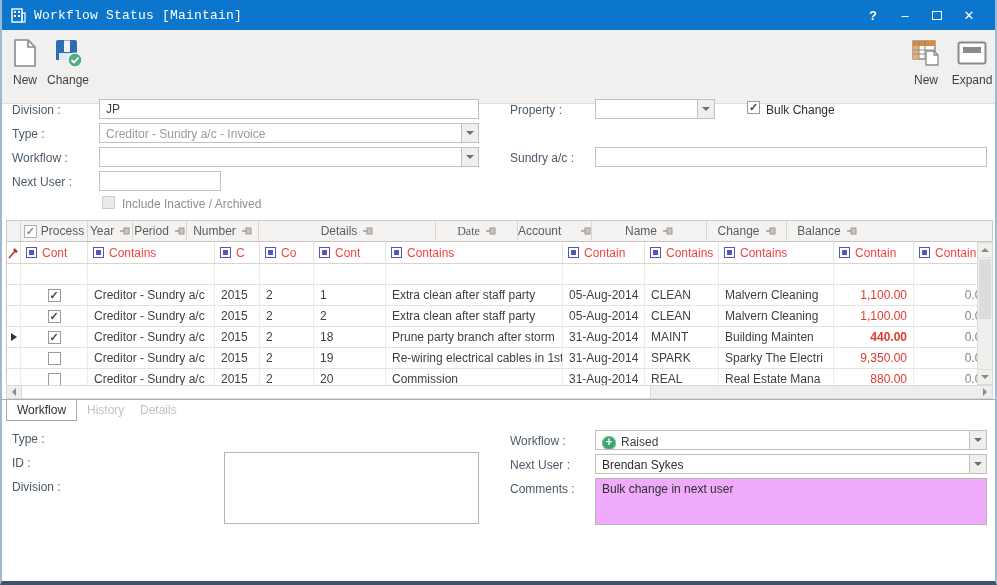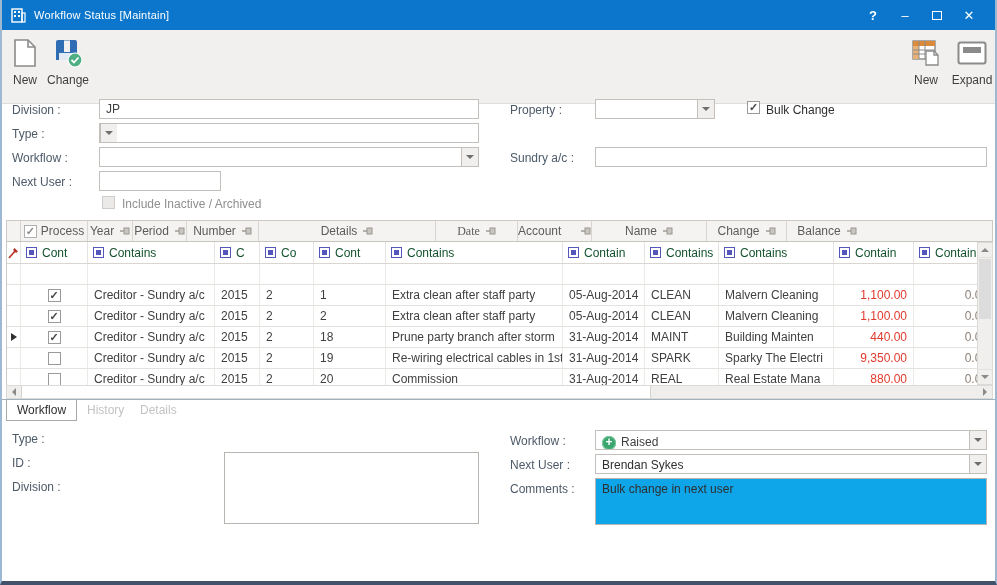--- a/index.html
+++ b/index.html
@@ -7,21 +7,21 @@
   body { font-family:"Liberation Sans", sans-serif; }
   .window{
     position:relative; width:997px; height:585px; background:#fff;
     border-left:2px solid #9db8d2; border-right:2px solid #9db8d2;
     border-bottom:4px solid #42526b; overflow:hidden;
   }
   
   .titlebar{ position:absolute; left:0; top:0; width:100%; height:30px; background:#0b76cb;
     display:flex; align-items:center; color:#fff; }
   .titlebar .app-icon{ margin:0 8px 0 9px; display:flex; }
-  .titlebar .title{ font-size:11px; letter-spacing:.2px; }
+  .titlebar .title{ font-size:13px; letter-spacing:.2px;font-family:Liberation Mono, monospace; }
   .tb-controls{ position:absolute; right:10px; top:0; height:30px; display:flex; align-items:center; gap:0; }
   .tb-btn{ width:32px; height:30px; display:flex; align-items:center; justify-content:center;
     color:#fff; font-size:13px; cursor:default; }
   .tb-maxbox{ width:10px; height:9px; border:1.5px solid #fff; display:inline-block; }
   
   .toolbar{ position:absolute; left:0; top:30px; width:100%; height:74px; background:#f1f0ee;
     border-bottom:1px solid #e0deda; }
   .tool-item{ position:absolute; top:6px; text-align:center; font-size:12px; color:#3f3f3f; }
   .tool-item .ticon{ height:34px; display:flex; align-items:center; justify-content:center; }
   .tool-item .tlabel{ margin-top:3px; }
@@ -39,21 +39,21 @@
     font-size:11px; line-height:11px; text-align:center; color:#4a4a4a; font-weight:bold; }
   .cb.disabled{ background:#eceae8; border-color:#cfccc9; }
   
   .grid{ position:absolute; left:4px; top:220px; width:987px; height:179px; font-size:12px; }
   .grid-head{ display:flex; height:22px; background:#f4f3f1; border:1px solid #ccc9c5; border-bottom:1px solid #c9c6c2; }
   .gh{ position:relative; display:flex; align-items:center; justify-content:center; gap:4px;
     border-right:1px solid #d9d6d2; color:#5c5c5c; white-space:nowrap; overflow:hidden; }
   .gh:last-child{ border-right:none; }
   .grid-filter{ display:flex; height:22px; background:#fff; border-left:1px solid #ccc9c5; border-right:1px solid #ccc9c5; border-bottom:1px solid #d9d6d2; }
   .gf{ display:flex; align-items:center; gap:5px; border-right:1px solid #e6e4e1; padding-left:5px;
-    color:#14532d; white-space:nowrap; overflow:hidden; }
+    color:#ef4444; white-space:nowrap; overflow:hidden; }
   .gf:last-child{ border-right:none; }
   .ficon{ width:11px; height:11px; border:1px solid #5456bb; background:#fff; flex:0 0 auto;
     display:flex; align-items:center; justify-content:center; }
   .ficon i{ display:block; width:5px; height:5px; background:#5456bb; }
   .grid-body{ height:121px; overflow:hidden; border-left:1px solid #ccc9c5; border-right:1px solid #ccc9c5; background:#fff; }
   .grow{ display:flex; height:21px; border-bottom:1px solid #e4e2df; background:#fff; }
   .gc{ display:flex; align-items:center; border-right:1px solid #ecebe8; padding:0 6px;
     color:#3f3f3f; white-space:nowrap; overflow:hidden; }
   .gc:last-child{ border-right:none; }
   .gc.center{ justify-content:center; padding:0; }
@@ -75,21 +75,21 @@
   .vthumb{ position:absolute; left:1px; right:1px; top:16px; height:60px; background:#dcdcdc; }
   .hscroll{ position:absolute; left:0; top:165px; width:987px; height:14px; background:#efeeec; border:1px solid #dcdad6; display:flex; }
   .hbtn{ width:14px; display:flex; align-items:center; justify-content:center; }
   .hthumb{ width:630px; background:#fff; border-left:1px solid #d6d4d0; border-right:1px solid #d6d4d0; }
   
   .tabstrip{ position:absolute; left:0; top:399px; width:100%; height:21px; border-top:1px solid #9fb0bf; background:#fff; }
   .tab{ position:absolute; top:0; height:21px; padding:3px 10px 0 10px; font-size:12px; }
   .tab.active{ left:4px; background:#fff; border:1px solid #a8a8a8; border-top:none; color:#2f2f2f; }
   .tab.inactive{ color:#c2c2c2; }
   .detailbox{ position:absolute; border:1px solid #b8b4b0; background:#fff; }
-  .textarea{ position:absolute; border:1px solid #b8b4b0; background:#0ea5e9; font-size:12px; color:#2f2f2f; padding:3px 6px; }
+  .textarea{ position:absolute; border:1px solid #b8b4b0; background:#f0abfc; font-size:12px; color:#2f2f2f; padding:3px 6px; }
   .wf-plus{ width:14px; height:14px; border-radius:50%; background:#3aa66d; color:#fff; font-size:12px;
     line-height:13px; text-align:center; font-weight:bold; flex:0 0 auto; margin:2px 5px 0 0;
     box-shadow: inset 0 0 0 1px #7cc5a0; }
   .pinicon{ flex:0 0 auto; margin-left:2px; }
 </style>
 </head>
 <body>
 
 <div class="window">
 
@@ -162,20 +162,21 @@
       </div>
       <div class="tlabel">Expand</div>
     </div>
   </div>
 
   <span class="flabel" style="left:10px; top:103px;">Division :</span>
   <div class="finput" style="left:97px; top:99px; width:380px;">JP</div>
 
   <span class="flabel" style="left:10px; top:127px;">Type :</span>
   <div class="combo" style="left:97px; top:123px; width:380px;">
+    <span class="cval dim">Creditor - Sundry a/c - Invoice</span>
     <span class="cbtn">
         <i class="darr"></i>
       </span>
   </div>
 
   <span class="flabel" style="left:10px; top:151px;">Workflow :</span>
   <div class="combo" style="left:97px; top:147px; width:380px;">
     <span class="cval"></span>
     <span class="cbtn">
         <i class="darr"></i>
@@ -402,21 +403,21 @@
             <span class="rowcb">✓</span>
           </div>
           <div class="gc" style="flex: 0 0 127px;">Creditor - Sundry a/c</div>
           <div class="gc" style="flex: 0 0 45px;">2015</div>
           <div class="gc" style="flex: 0 0 54px;">2</div>
           <div class="gc" style="flex: 0 0 72px;">18</div>
           <div class="gc" style="flex: 0 0 177px;">Prune party branch after storm</div>
           <div class="gc" style="flex: 0 0 82px;">31-Aug-2014</div>
           <div class="gc" style="flex: 0 0 74px;">MAINT</div>
           <div class="gc" style="flex: 0 0 115px;">Building Mainten</div>
-          <div class="gc right red" style="flex: 0 0 80px;">440.00</div>
+          <div class="gc right red" style="flex: 0 0 80px; font-weight: bold;">440.00</div>
           <div class="gc right bal" style="flex: 0 0 80px;">0.00</div>
         </div>
         <div class="grow">
           <div class="gc center" style="flex: 0 0 14px;"></div>
           <div class="gc center" style="flex: 0 0 67px;">
             <span class="rowcb"></span>
           </div>
           <div class="gc" style="flex: 0 0 127px;">Creditor - Sundry a/c</div>
           <div class="gc" style="flex: 0 0 45px;">2015</div>
           <div class="gc" style="flex: 0 0 54px;">2</div>

